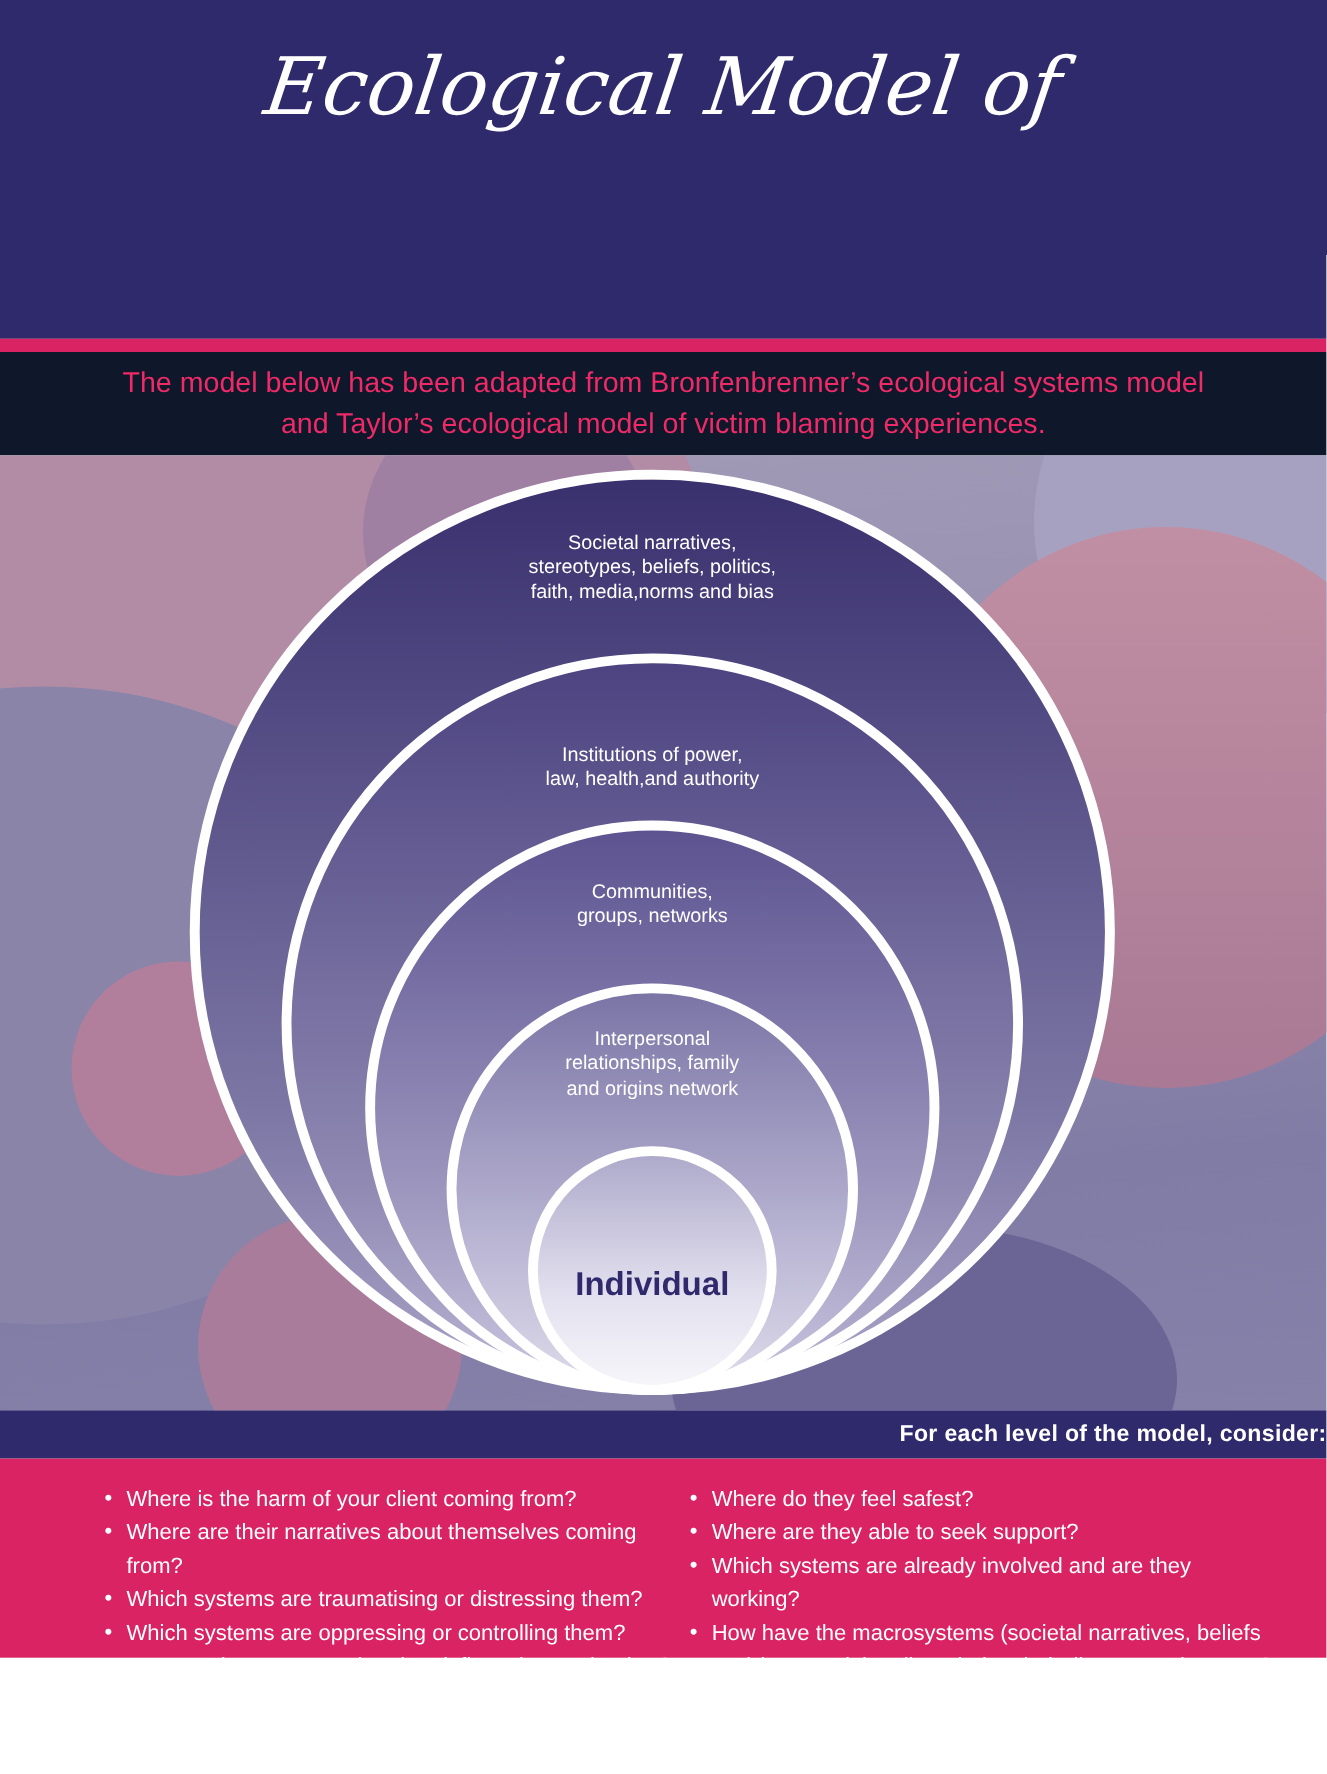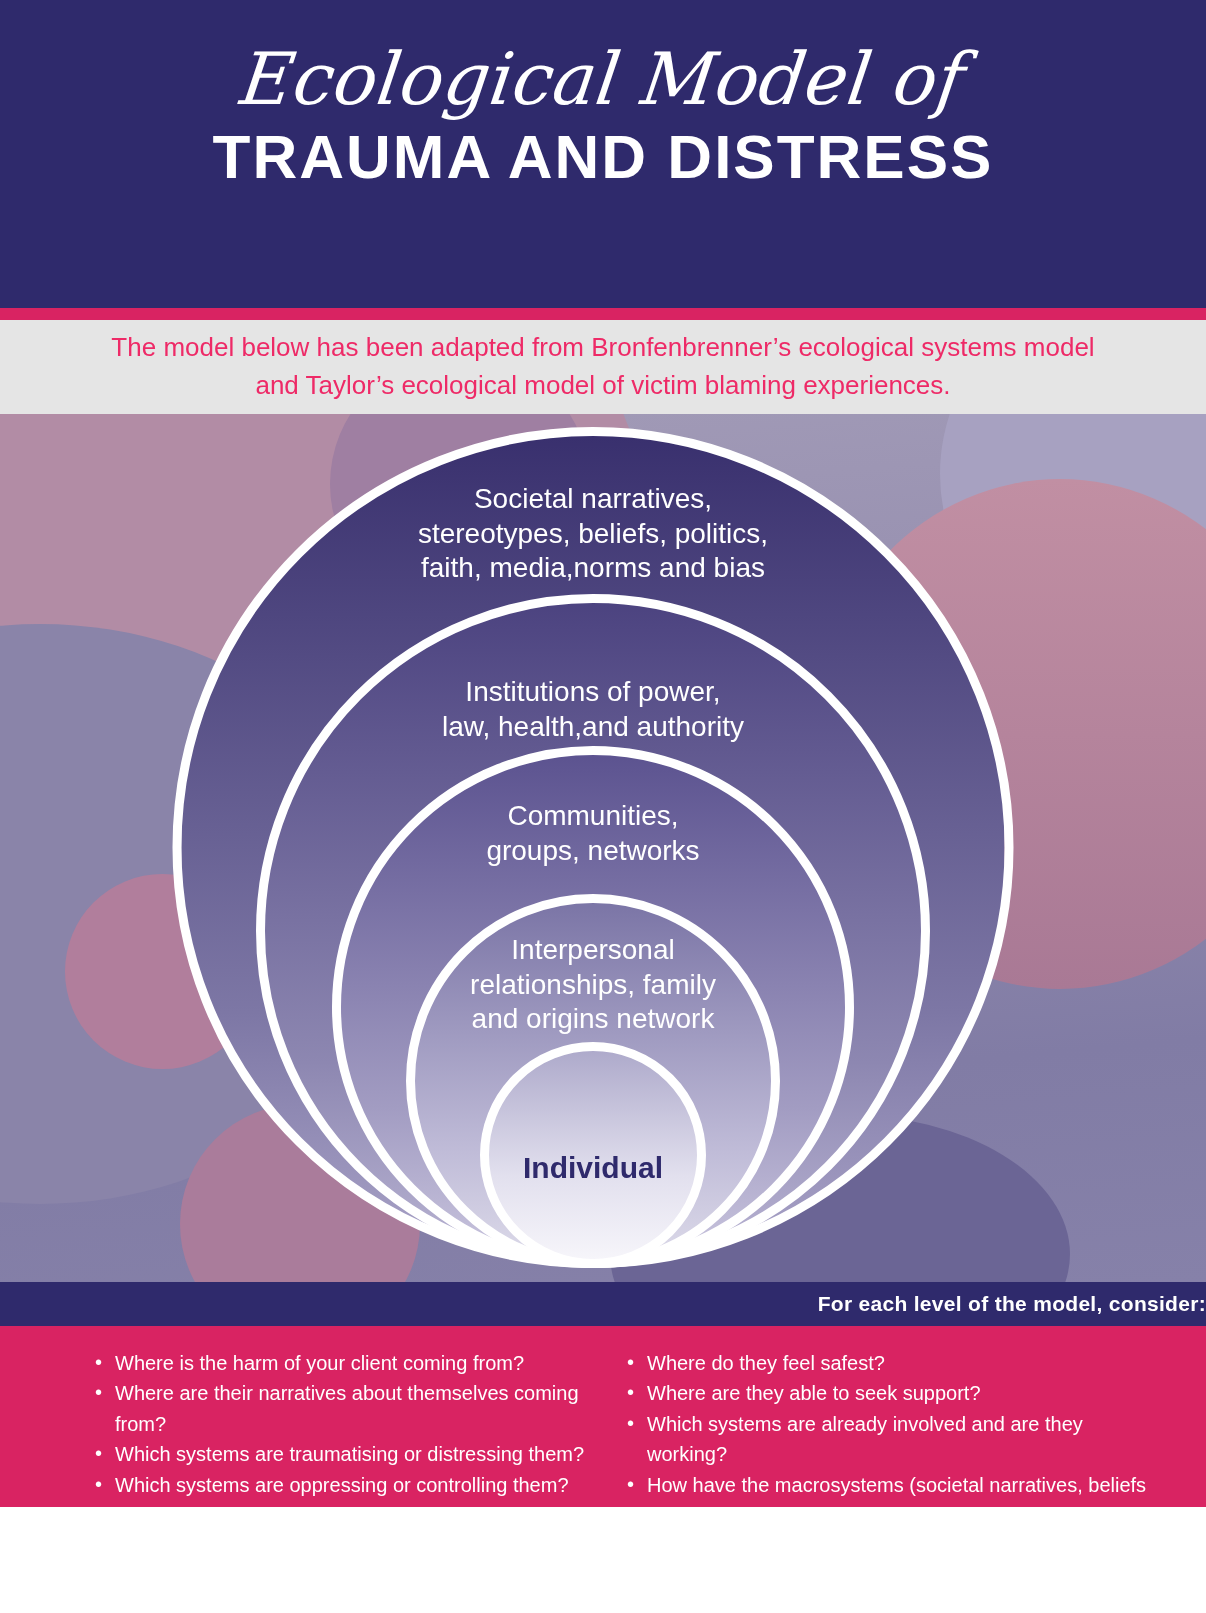--- a/index.html
+++ b/index.html
@@ -17,21 +17,21 @@
   }
   .main-title {
     margin:0; margin-top:2px; color:#ffffff;
     font-size:62px; font-weight:700; letter-spacing:2px; line-height:1.0;
   }
 
   
   .accent-strip { height:12px; background:#d92362; }
 
   
-  .intro-white { height:94px; background:#e5e5e5; display:flex; align-items:center; justify-content:center; }
+  .intro-white { height:94px; background:#0f172a; display:flex; align-items:center; justify-content:center; }
   .intro-white p {
     margin:0; text-align:center; white-space:pre-line;
     color:#ee2a67; font-size:26px; line-height:1.45; font-weight:500;
   }
 
   
   .usage-banner { height:106px; background:#d92362; display:flex; align-items:center; justify-content:center; }
   .usage-banner p {
     margin:0; text-align:center; white-space:pre-line;
     color:#ffffff; font-size:26.5px; line-height:1.5;
@@ -58,21 +58,21 @@
     border:9px solid #ffffff; border-radius:50%; box-sizing:border-box;
   }
   .c1 { width:841px; height:841px; background:linear-gradient(180deg,#39306e 0%, #7d77a5 70%, #aaa4c8 100%); }
   .c2 { width:674px; height:674px; background:linear-gradient(180deg,#4c4380 0%, #8d87b1 70%, #b9b4d3 100%); }
   .c3 { width:522px; height:522px; background:linear-gradient(180deg,#5c5390 0%, #a29cc2 70%, #c9c5de 100%); }
   .c4 { width:374px; height:374px; background:linear-gradient(180deg,#7b75a6 0%, #c0bcd8 70%, #dcdae9 100%); }
   .c5 { width:226px; height:226px; background:linear-gradient(180deg,#aeaacb 0%, #e2e0ee 60%, #f6f5fa 100%); }
 
   .level-label {
     position:absolute; left:50%; transform:translateX(-50%); width:96%;
-    text-align:center; color:#ffffff; font-size:28px; line-height:1.24; white-space:pre-line;
+    text-align:center; color:#ffffff; font-size:18px; line-height:1.24; white-space:pre-line;
   }
   .c1 .level-label { top:46px; }
   .c2 .level-label { top:72px; }
   .c3 .level-label { top:44px; }
   .c4 .level-label { top:30px; }
   .c5 .level-label { top:98px; color:#2f2a6c; font-weight:700; font-size:30px; }
 
   
   .consider-strip { height:44px; background:#2f2a6c; display:flex; align-items:center; justify-content:flex-end; }
   .consider-strip h2 { margin:0; color:#ffffff; font-size:21px; font-weight:700; letter-spacing:0.3px; }
@@ -88,21 +88,20 @@
   .q-col li { position:relative; padding-left:20px; }
   .q-col li::before { content:"\2022"; position:absolute; left:0; top:-1px; }
 </style>
 </head>
 <body>
 
 <div class="poster">
 
   <header class="top-banner">
     <div class="script-title">Ecological Model of</div>
-    <h1 class="main-title">TRAUMA AND DISTRESS</h1>
   </header>
 
   <div class="accent-strip"></div>
 
   <section class="intro-white">
     <p>The model below has been adapted from Bronfenbrenner’s ecological systems model
 and Taylor’s ecological model of victim blaming experiences.</p>
   </section>
 
 

